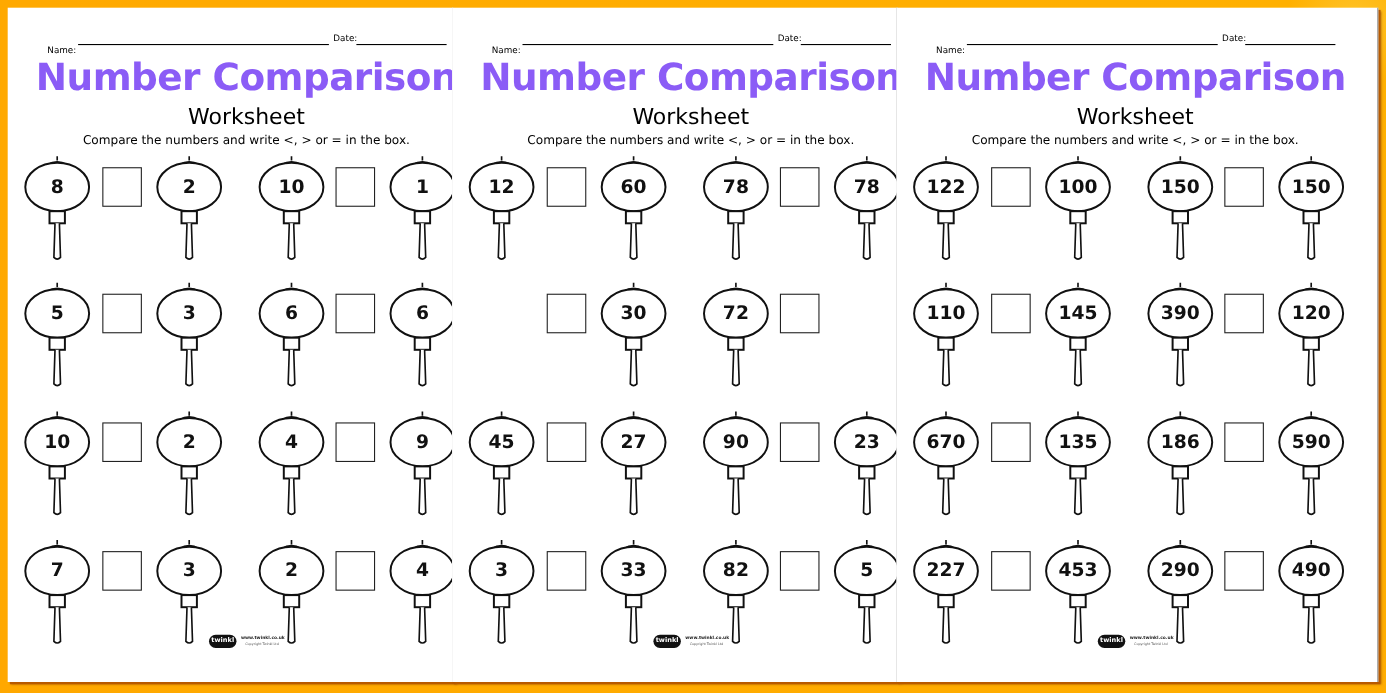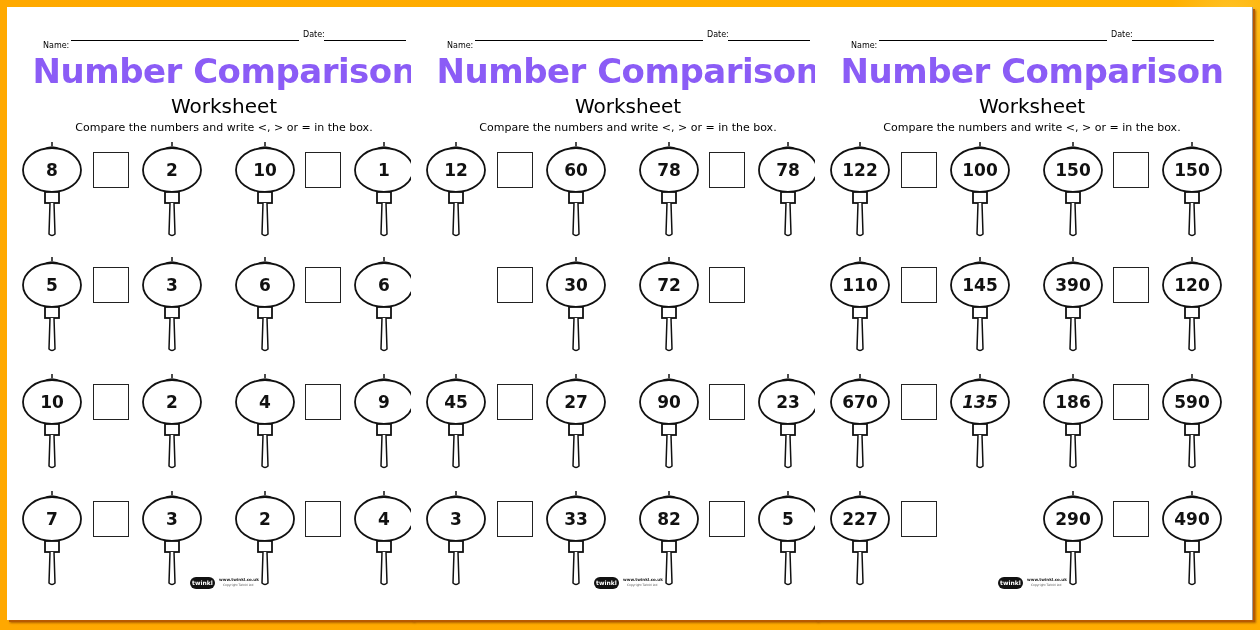--- a/index.html
+++ b/index.html
@@ -509,21 +509,21 @@
       <div class="lantern" style="left: 14px;">
         <svg width="62" height="100" viewBox="0 0 62 100">
           <line x1="31" y1="2" x2="31" y2="6" stroke="#111" stroke-width="1.5"></line>
           <path d="M22 10 Q31 4 40 10 Z" fill="#fff" stroke="#111" stroke-width="1.4"></path>
           <ellipse cx="31" cy="30" rx="29" ry="22" fill="#fff" stroke="#111" stroke-width="1.8"></ellipse>
           <rect x="24" y="52" width="14" height="11" fill="#fff" stroke="#111" stroke-width="1.8"></rect>
           <path d="M29 63 L28 94 Q31 97 34 94 L33 63" fill="#fff" stroke="#111" stroke-width="1.5"></path>
         </svg>
         <span class="num">670</span>
       </div>
-      <div class="lantern" style="left: 134px; font-style: italic;">
+      <div class="lantern" style="left: 134px;">
         <svg width="62" height="100" viewBox="0 0 62 100">
           <line x1="31" y1="2" x2="31" y2="6" stroke="#111" stroke-width="1.5"></line>
           <path d="M22 10 Q31 4 40 10 Z" fill="#fff" stroke="#111" stroke-width="1.4"></path>
           <ellipse cx="31" cy="30" rx="29" ry="22" fill="#fff" stroke="#111" stroke-width="1.8"></ellipse>
           <rect x="24" y="52" width="14" height="11" fill="#fff" stroke="#111" stroke-width="1.8"></rect>
           <path d="M29 63 L28 94 Q31 97 34 94 L33 63" fill="#fff" stroke="#111" stroke-width="1.5"></path>
         </svg>
         <span class="num">135</span>
       </div>
       <div class="answer-box" style="left: 86px;"></div>
@@ -552,20 +552,30 @@
     <div class="row" style="top: 512px;">
       <div class="lantern" style="left: 14px;">
         <svg width="62" height="100" viewBox="0 0 62 100">
           <line x1="31" y1="2" x2="31" y2="6" stroke="#111" stroke-width="1.5"></line>
           <path d="M22 10 Q31 4 40 10 Z" fill="#fff" stroke="#111" stroke-width="1.4"></path>
           <ellipse cx="31" cy="30" rx="29" ry="22" fill="#fff" stroke="#111" stroke-width="1.8"></ellipse>
           <rect x="24" y="52" width="14" height="11" fill="#fff" stroke="#111" stroke-width="1.8"></rect>
           <path d="M29 63 L28 94 Q31 97 34 94 L33 63" fill="#fff" stroke="#111" stroke-width="1.5"></path>
         </svg>
         <span class="num">227</span>
+      </div>
+      <div class="lantern" style="left: 134px;">
+        <svg width="62" height="100" viewBox="0 0 62 100">
+          <line x1="31" y1="2" x2="31" y2="6" stroke="#111" stroke-width="1.5"></line>
+          <path d="M22 10 Q31 4 40 10 Z" fill="#fff" stroke="#111" stroke-width="1.4"></path>
+          <ellipse cx="31" cy="30" rx="29" ry="22" fill="#fff" stroke="#111" stroke-width="1.8"></ellipse>
+          <rect x="24" y="52" width="14" height="11" fill="#fff" stroke="#111" stroke-width="1.8"></rect>
+          <path d="M29 63 L28 94 Q31 97 34 94 L33 63" fill="#fff" stroke="#111" stroke-width="1.5"></path>
+        </svg>
+        <span class="num">453</span>
       </div>
       <div class="answer-box" style="left: 86px;"></div>
       <div class="lantern" style="left: 227px;">
         <svg width="62" height="100" viewBox="0 0 62 100">
           <line x1="31" y1="2" x2="31" y2="6" stroke="#111" stroke-width="1.5"></line>
           <path d="M22 10 Q31 4 40 10 Z" fill="#fff" stroke="#111" stroke-width="1.4"></path>
           <ellipse cx="31" cy="30" rx="29" ry="22" fill="#fff" stroke="#111" stroke-width="1.8"></ellipse>
           <rect x="24" y="52" width="14" height="11" fill="#fff" stroke="#111" stroke-width="1.8"></rect>
           <path d="M29 63 L28 94 Q31 97 34 94 L33 63" fill="#fff" stroke="#111" stroke-width="1.5"></path>
         </svg>

